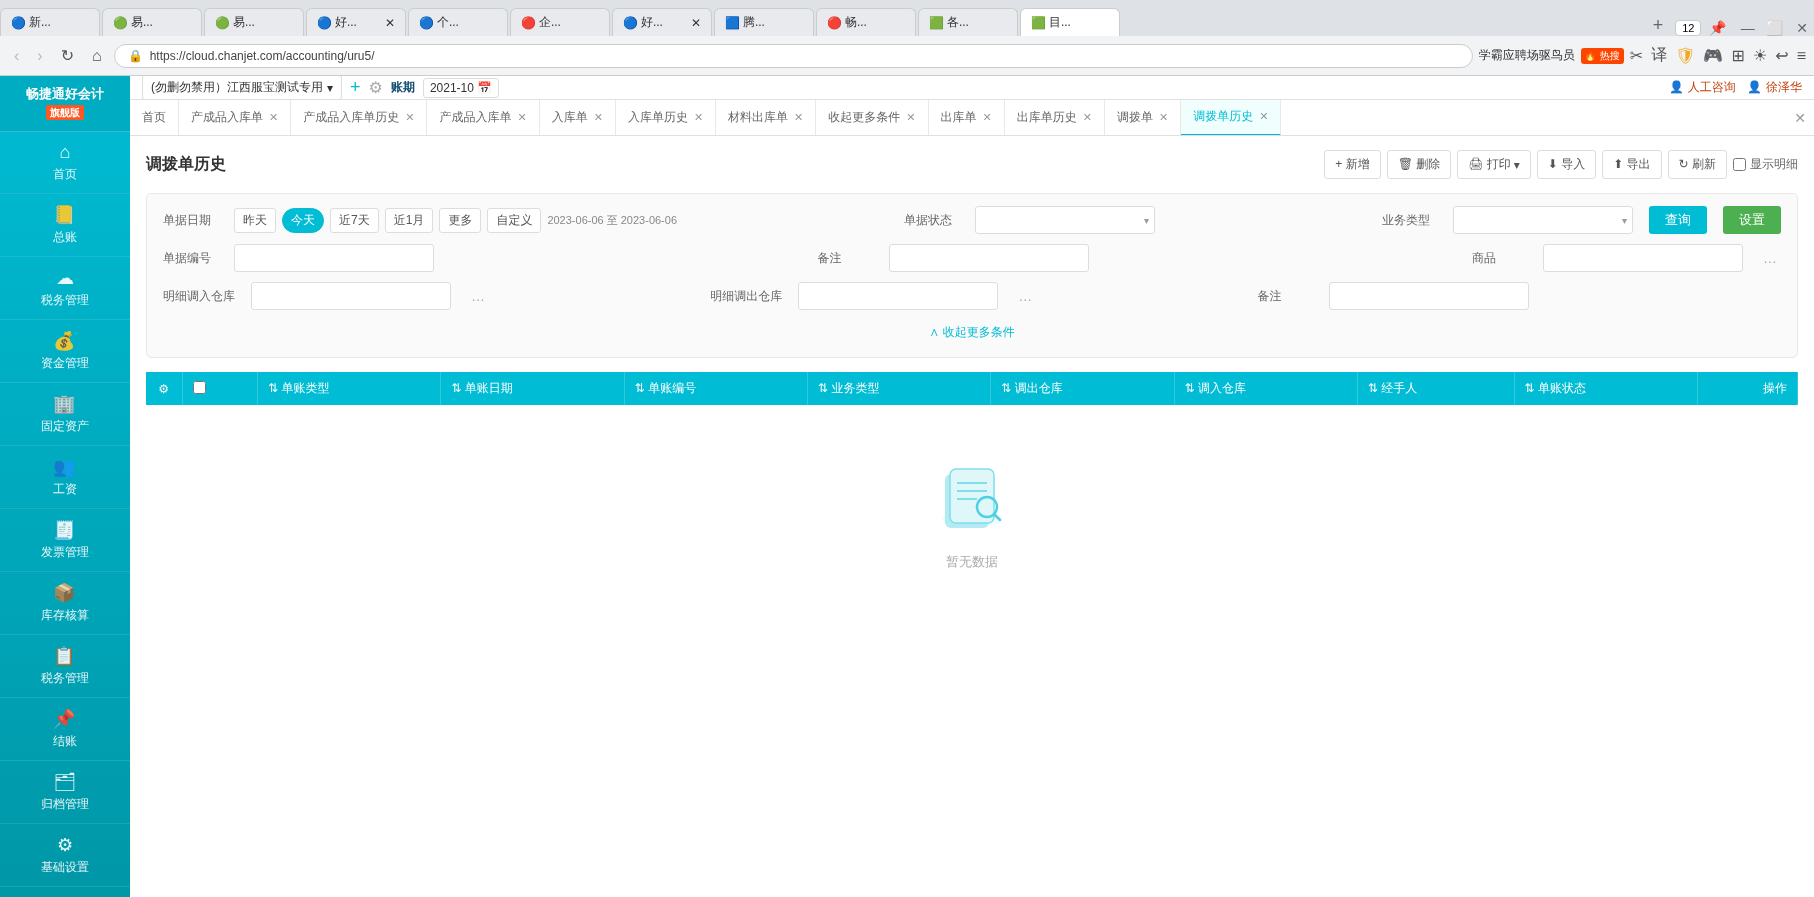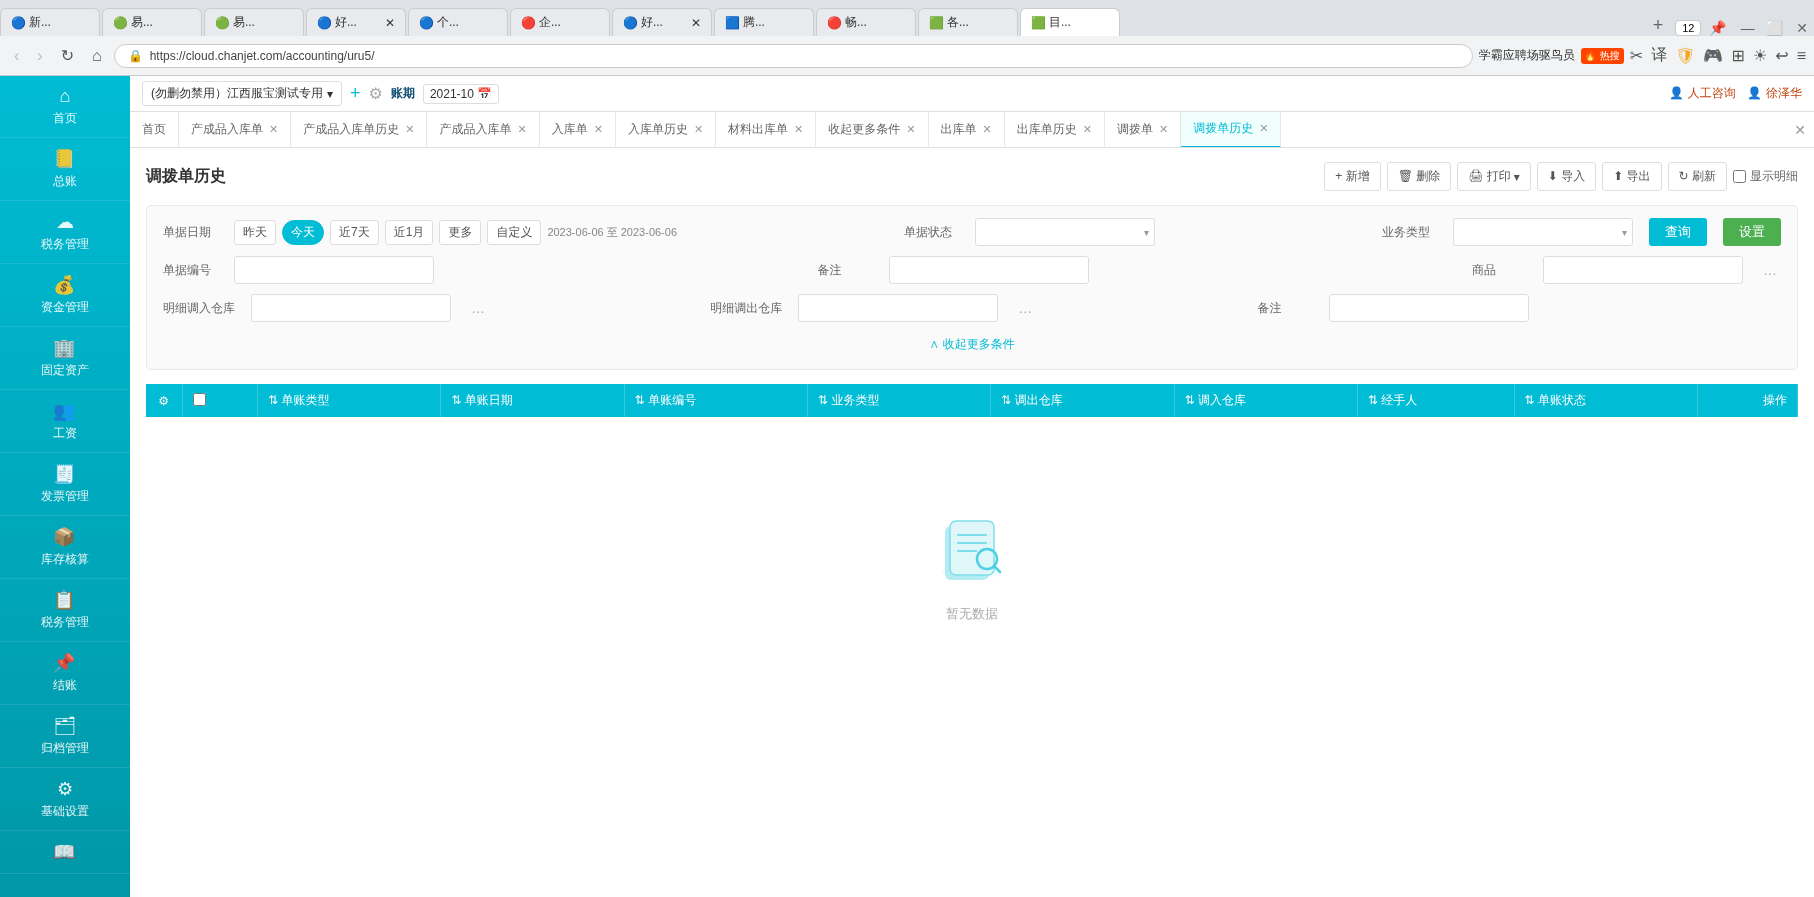--- a/index.html
+++ b/index.html
@@ -29,21 +29,21 @@
     .sidebar { width: 130px; background: linear-gradient(180deg, #00bcd4 0%, #0097a7 100%); display: flex; flex-direction: column; overflow-y: auto; flex-shrink: 0; }
     .sidebar-logo { background: #00acc1; padding: 10px; text-align: center; color: white; font-size: 13px; font-weight: bold; line-height: 1.3; border-bottom: 1px solid rgba(255,255,255,0.2); }
     .sidebar-logo .sub { font-size: 10px; background: #ff5722; padding: 1px 4px; border-radius: 2px; margin-top: 2px; display: inline-block; }
     .sidebar-item { display: flex; flex-direction: column; align-items: center; padding: 10px 0; cursor: pointer; color: rgba(255,255,255,0.9); font-size: 12px; gap: 3px; border-bottom: 1px solid rgba(255,255,255,0.1); }
     .sidebar-item .icon { font-size: 18px; }
 
     
     .main-content { flex: 1; display: flex; flex-direction: column; overflow: hidden; background: #f0f2f5; }
 
     
-    .top-bar { display: flex; align-items: center; background: #fff; padding: 0 12px; height: 36px; border-bottom: 1px solid #e0e0e0; gap: 8px; }
+    .top-bar { display: flex; align-items: center; background: #fff; padding: 0 12px; height: 24px; border-bottom: 1px solid #e0e0e0; gap: 8px; }
     .company-select { display: flex; align-items: center; gap: 4px; font-size: 12px; color: #333; border: 1px solid #ddd; border-radius: 3px; padding: 3px 8px; cursor: pointer; }
     .period-label { font-size: 12px; color: #0c4a6e; font-weight: bold; }
     .period-value { font-size: 12px; color: #333; border: 1px solid #ddd; padding: 2px 6px; border-radius: 3px; cursor: pointer; }
     .top-bar-right { margin-left: auto; display: flex; align-items: center; gap: 12px; font-size: 12px; color: #c2410c; }
 
     
     .page-tabs { display: flex; align-items: center; background: #fff; border-bottom: 1px solid #e0e0e0; overflow-x: auto; white-space: nowrap; height: 36px; }
     .page-tab { display: flex; align-items: center; padding: 0 12px; height: 36px; font-size: 12px; color: #666; cursor: pointer; border-right: 1px solid #e8e8e8; white-space: nowrap; }
     .page-tab.active { color: #00bcd4; border-bottom: 2px solid #00bcd4; background: #f0fffe; }
     .page-tab .tab-close-btn { margin-left: 6px; color: #999; font-size: 11px; }
@@ -79,21 +79,21 @@
     .ellipsis-btn { color: #aaa; font-size: 14px; cursor: pointer; padding: 0 4px; }
 
     
     .data-table { width: 100%; border-collapse: collapse; }
     .data-table thead tr { background: #00bcd4; color: white; }
     .data-table thead th { padding: 8px 10px; font-size: 12px; font-weight: normal; text-align: left; border-right: 1px solid rgba(255,255,255,0.2); white-space: nowrap; cursor: pointer; }
     .data-table thead th:first-child { width: 36px; text-align: center; }
     .gear-cell { text-align: center; }
 
     
-    .empty-state { display: flex; flex-direction: column; align-items: center; justify-content: center; padding: 84px 0; }
+    .empty-state { display: flex; flex-direction: column; align-items: center; justify-content: center; padding: 44px 0; }
     .empty-icon { width: 90px; height: 90px; margin-bottom: 14px; }
     .empty-text { color: #aaa; font-size: 13px; }
 
     
     ::-webkit-scrollbar { width: 6px; height: 6px; }
     ::-webkit-scrollbar-thumb { background: #ccc; border-radius: 3px; }
   </style>
 </head>
 <body>
 
@@ -177,20 +177,24 @@
       <span>☀</span>
       <span>↩</span>
       <span>≡</span>
     </div>
   </div>
 </div>
 
 <div class="app-layout">
 
   <div class="sidebar">
+    <div class="sidebar-logo">
+      <div>畅捷通好会计</div>
+      <div class="sub">旗舰版</div>
+    </div>
     <div id="sidebar-items-container">
         <div class="sidebar-item">
           <span class="icon">⌂</span>
           <span>首页</span>
         </div>
         <div class="sidebar-item">
           <span class="icon">📒</span>
           <span>总账</span>
         </div>
         <div class="sidebar-item">

